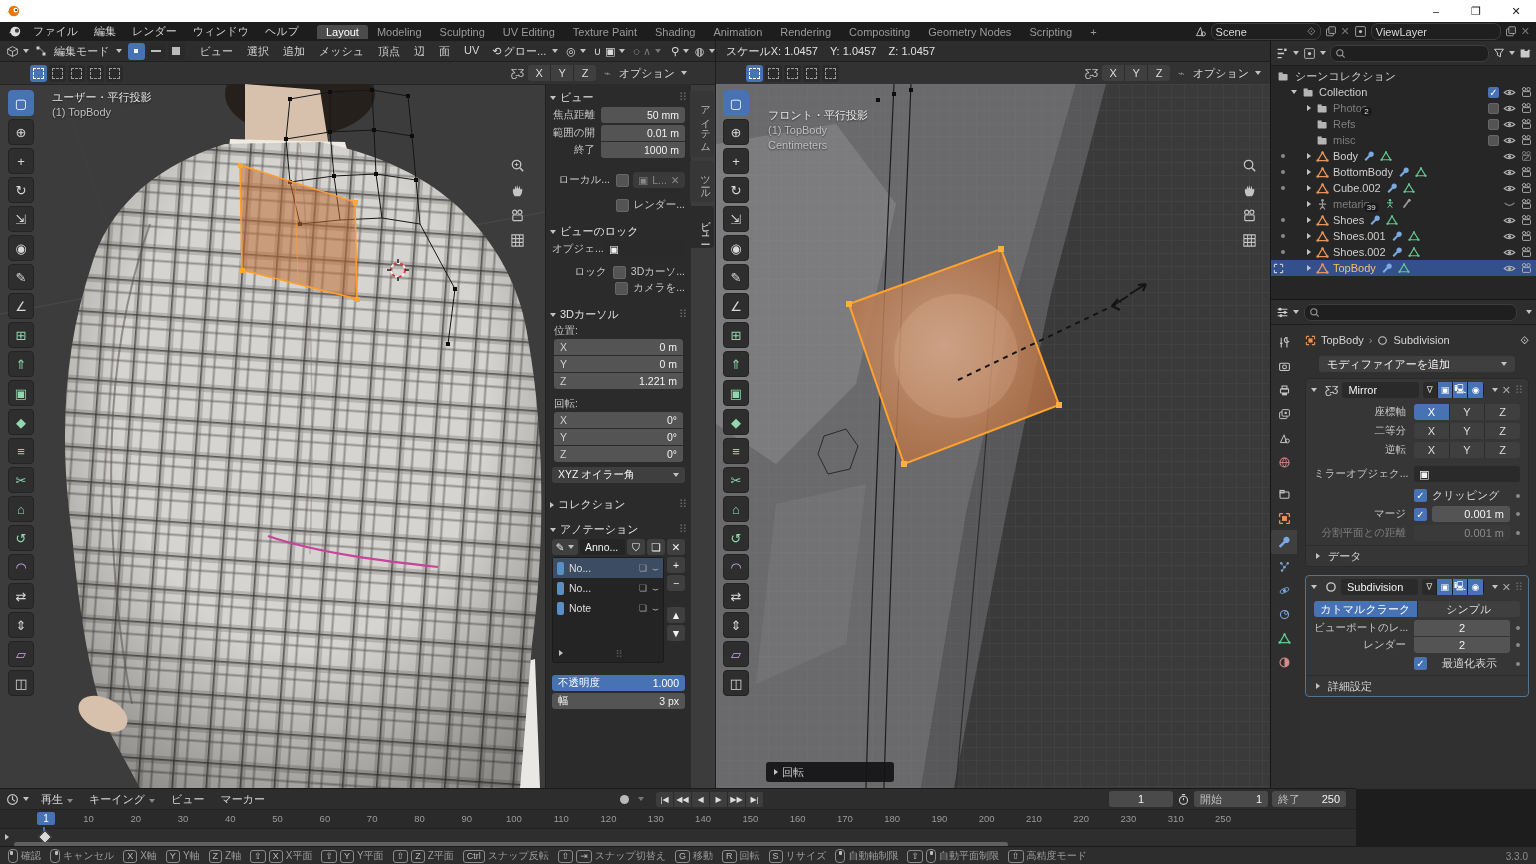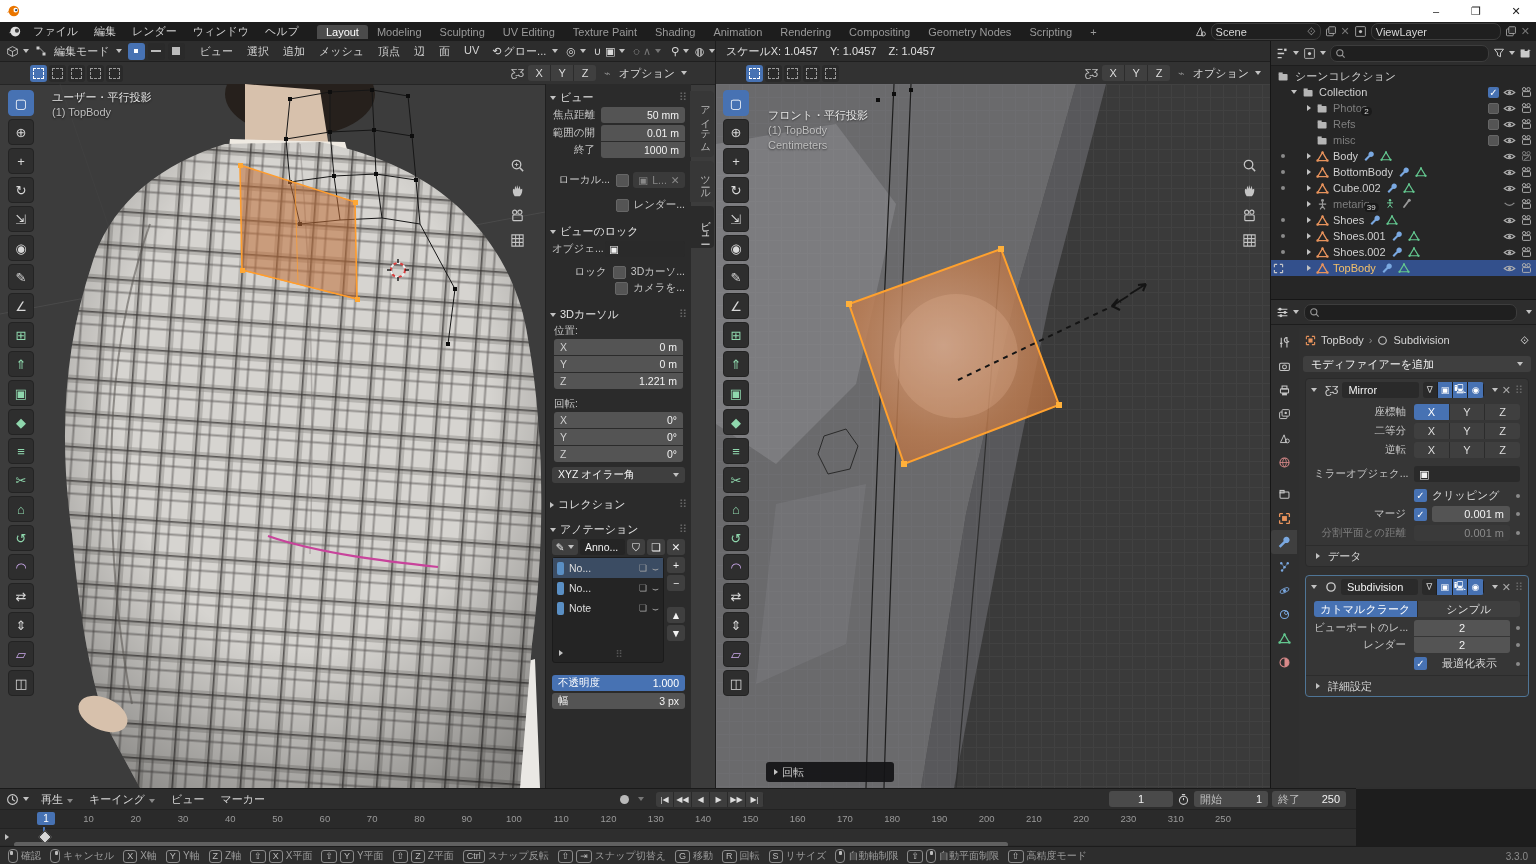--- a/index.html
+++ b/index.html
@@ -1338,21 +1338,21 @@
         <span>TopBody</span>
         <span style="color:#8a8a8a;">›</span>
         <span class="ico">
             <svg width="11" height="11" viewBox="0 0 16 16">
               <circle cx="8" cy="8" r="5.5" fill="none" stroke="#ccc" stroke-width="1.6"></circle>
             </svg>
           </span>
         <span>Subdivision</span>
         <span style="margin-left:auto;" class="ico">⟐</span>
       </div>
-      <div class="row" style="margin:4px 4px;">
+      <div class="row" style="margin:4px 20px;">
         <span class="field" style="flex:1;justify-content:space-between;padding:0 8px;background:#3f3f3f;">
           <span>モディファイアーを追加</span>
             <span class="chev"></span>
         </span>
       </div>
 
       <div class="ppanel" style="margin:6px 6px 0;">
         <div class="row" style="height:22px;padding:0 5px;gap:4px;">
           <span class="tri-d"></span>
           <span class="ico" style="color:#ccc;">Ƹ̵Ӡ</span>

